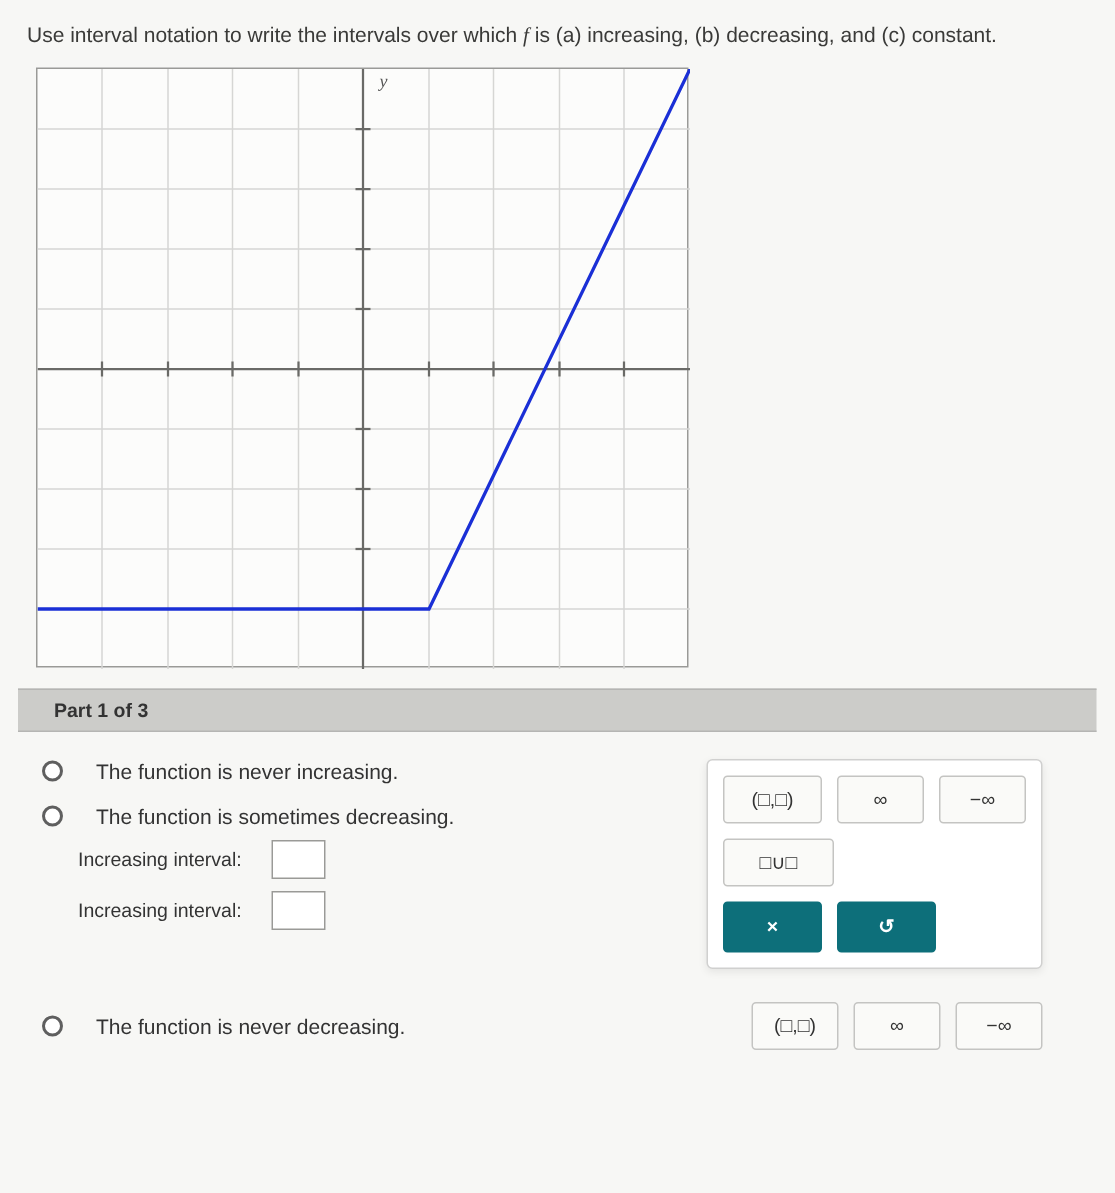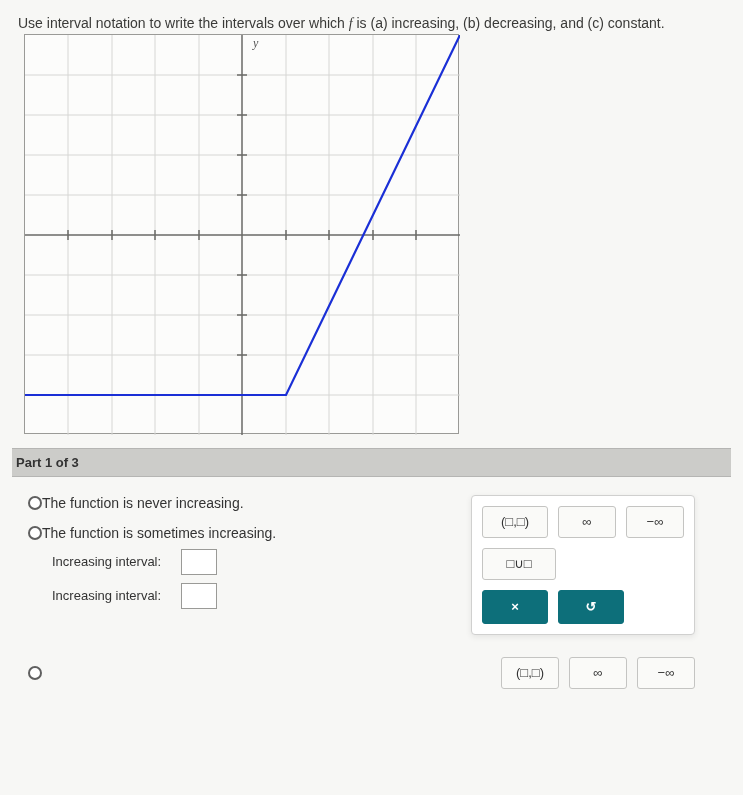--- a/index.html
+++ b/index.html
@@ -1,23 +1,23 @@
 <!DOCTYPE html>
 <html><head>
 <meta charset="utf-8">
 <style>
 *{box-sizing:border-box;margin:0;padding:0}
 body{font-family:Arial,Helvetica,sans-serif;background:#f7f7f5;width:743px;height:795px;overflow:hidden;position:relative;color:#333}
 .page{padding:14px 18px}
-.instruction{font-size:14px;color:#3a3a38;line-height:1.35;margin-bottom:0}
+.instruction{font-size:14px;color:#3a3a38;line-height:1.35;margin-bottom:10px}
 .graph-box{width:435px;height:400px;border:1px solid #9a9a97;background:#fcfcfb;position:relative;margin-bottom:14px;margin-left:6px}
 .graph-box svg{position:absolute;top:0;left:0}
-.part-bar{background:#ccccc9;border-top:1px solid #b5b5b3;border-bottom:1px solid #b5b5b3;padding:6px 4px;font-size:13px;color:#333;font-weight:600;margin:0 -6px}
+.part-bar{background:#ccccc9;border-top:1px solid #b5b5b3;border-bottom:1px solid #b5b5b3;padding:6px 24px;font-size:13px;color:#333;font-weight:600;margin:0 -6px}
 .part-body{padding:18px 10px 24px 10px;position:relative}
-.opt{display:flex;align-items:center;gap:0;margin-bottom:14px;font-size:14px;color:#333}
+.opt{display:flex;align-items:center;gap:22px;margin-bottom:14px;font-size:14px;color:#333}
 .opt input[type=radio]{appearance:none;width:14px;height:14px;border:2px solid #5f5f5f;border-radius:50%;background:#fff;display:inline-block;flex-shrink:0}
 .sub{margin-left:24px;font-size:13px;color:#333;margin-top:-6px;margin-bottom:14px;display:flex;align-items:center;gap:20px}
 .ans-box{width:36px;height:26px;border:1px solid #9a9a97;background:#fff;display:inline-block}
 .toolbox{position:absolute;right:30px;top:18px;border:1px solid #d0d0cf;background:#fff;border-radius:4px;box-shadow:0 2px 6px rgba(0,0,0,0.08);padding:10px;width:224px}
 .toolbox .row{display:flex;gap:10px;margin-bottom:10px}
 .toolbox .row:last-child{margin-bottom:0}
 .tool-btn{height:32px;border:1px solid #c4c4c2;background:#fafaf8;border-radius:3px;display:flex;align-items:center;justify-content:center;font-size:13px;color:#333;flex:1}
 .tool-btn.small{flex:0 0 58px}
 .tool-btn.action{background:#0d6f7a;color:#fff;border-color:#0d6f7a;font-weight:600;flex:0 0 66px;height:34px}
 .toolbox2{position:relative;right:auto;top:auto;display:inline-flex;gap:10px;margin-left:auto}
@@ -84,21 +84,21 @@
   <div class="part-bar"><span>Part 1 of 3</span></div>
 
   <div class="part-body">
     <label class="opt">
       <input type="radio" name="p1" style="">
       <span>The function is never increasing.</span>
     </label>
 
     <label class="opt">
       <input type="radio" name="p1" style="">
-      <span>The function is sometimes increasing.</span>
+      <span>The function is sometimes decreasing.</span>
     </label>
     <div class="sub">
       <span>Increasing interval:</span>
       <span class="ans-box"></span>
     </div>
 
     <div class="sub">
       <span>Increasing interval:</span>
       <span class="ans-box"></span>
     </div>
@@ -128,20 +128,21 @@
             <span>↺</span>
           </div>
       </div>
     </div>
   </div>
 
 
   <div class="part2-row">
     <label class="opt" style="margin-bottom:0">
       <input type="radio" name="p2" style="">
+      <span>The function is never decreasing.</span>
     </label>
     <div class="toolbox2">
       <div class="tool-btn" style="width:74px">
           <span>(□,□)</span>
         </div>
       <div class="tool-btn" style="width:50px">
           <span>∞</span>
         </div>
       <div class="tool-btn" style="width:50px">
           <span>−∞</span>

